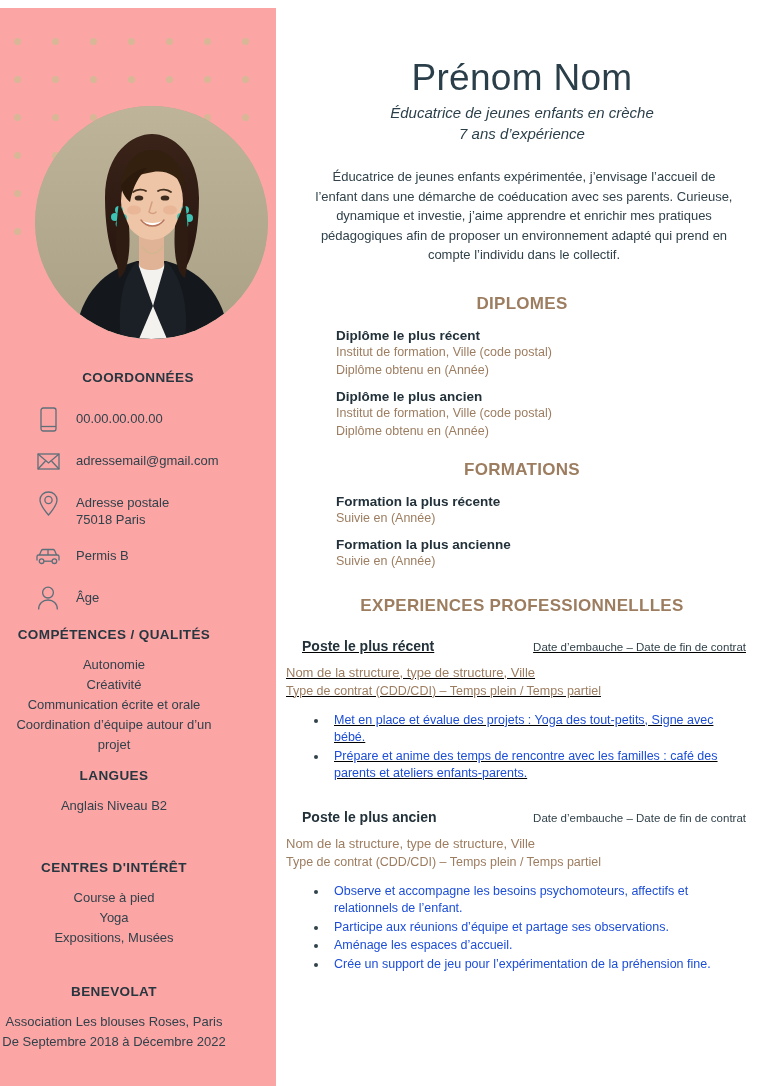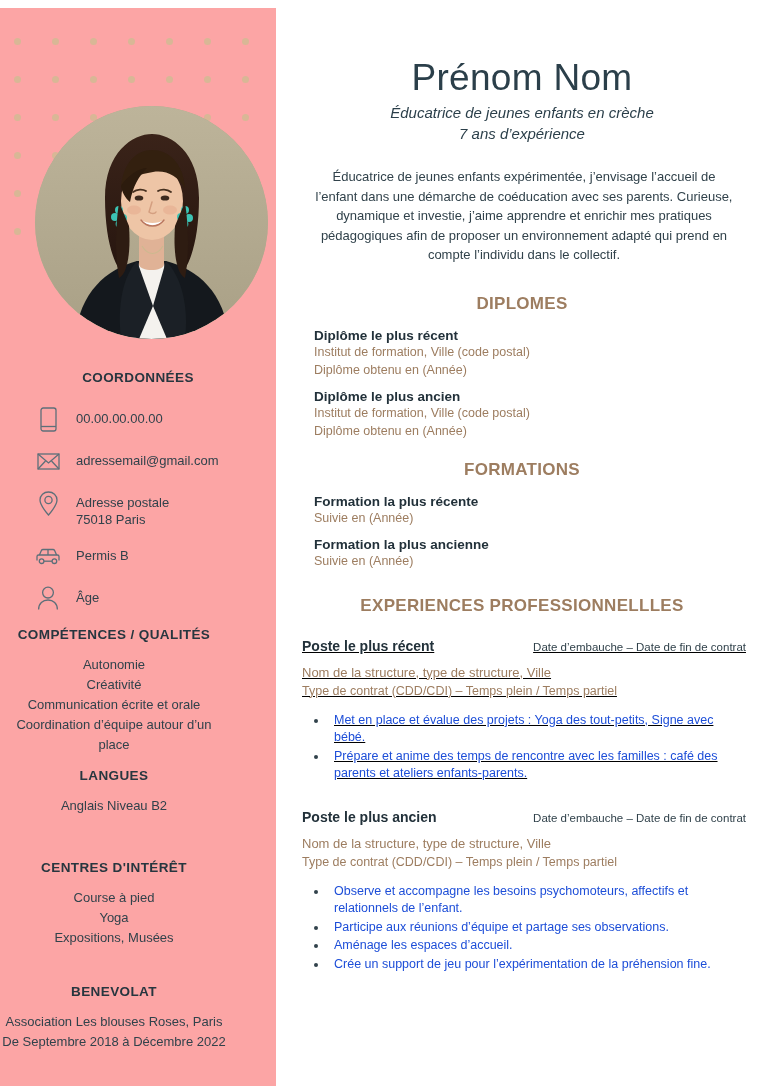--- a/index.html
+++ b/index.html
@@ -139,21 +139,21 @@
   }
 
   .sec-heading {
     text-align: center;
     font-weight: bold;
     font-size: 17px;
     color: #9d7d60;
     letter-spacing: 0.3px;
   }
 
-  .entry { padding-left: 38px; padding-right: 20px; }
+  .entry { padding-left: 60px; padding-right: 20px; }
   .entry-title {
     font-weight: bold;
     font-size: 13.5px;
     color: #22313a;
   }
   .entry-sub {
     font-size: 12.5px;
     color: #9d7d60;
     line-height: 18px;
   }
@@ -167,21 +167,21 @@
   .job-title {
     font-weight: bold;
     font-size: 14px;
     color: #22313a;
   }
   .job-dates {
     margin-left: auto;
     font-size: 11.5px;
     color: #31424b;
   }
-  .job-meta { padding-left: 26px; margin-top: 9px; }
+  .job-meta { padding-left: 10px; margin-top: 9px; }
   .job-org {
     font-size: 13px;
     color: #9d7d60;
     line-height: 19px;
   }
   .job-contract {
     font-size: 12.5px;
     color: #9d7d60;
     line-height: 19px;
   }
@@ -369,21 +369,21 @@
           </div>
         </div>
     </div>
 
     <div class="sb-section" style="top:619px">
       <div class="sb-heading">COMPÉTENCES / QUALITÉS</div>
       <div class="items" id="skills-items">
           <div class="sb-line">Autonomie</div>
           <div class="sb-line">Créativité</div>
           <div class="sb-line">Communication écrite et orale</div>
-          <div class="sb-line">Coordination d’équipe autour d’un place</div>
+          <div class="sb-line">Coordination d’équipe autour d’un projet</div>
         </div>
     </div>
 
     <div class="sb-section" style="top:760px">
       <div class="sb-heading">LANGUES</div>
       <div class="items" id="languages-items">
           <div class="sb-line">Anglais    Niveau B2</div>
         </div>
     </div>
 

